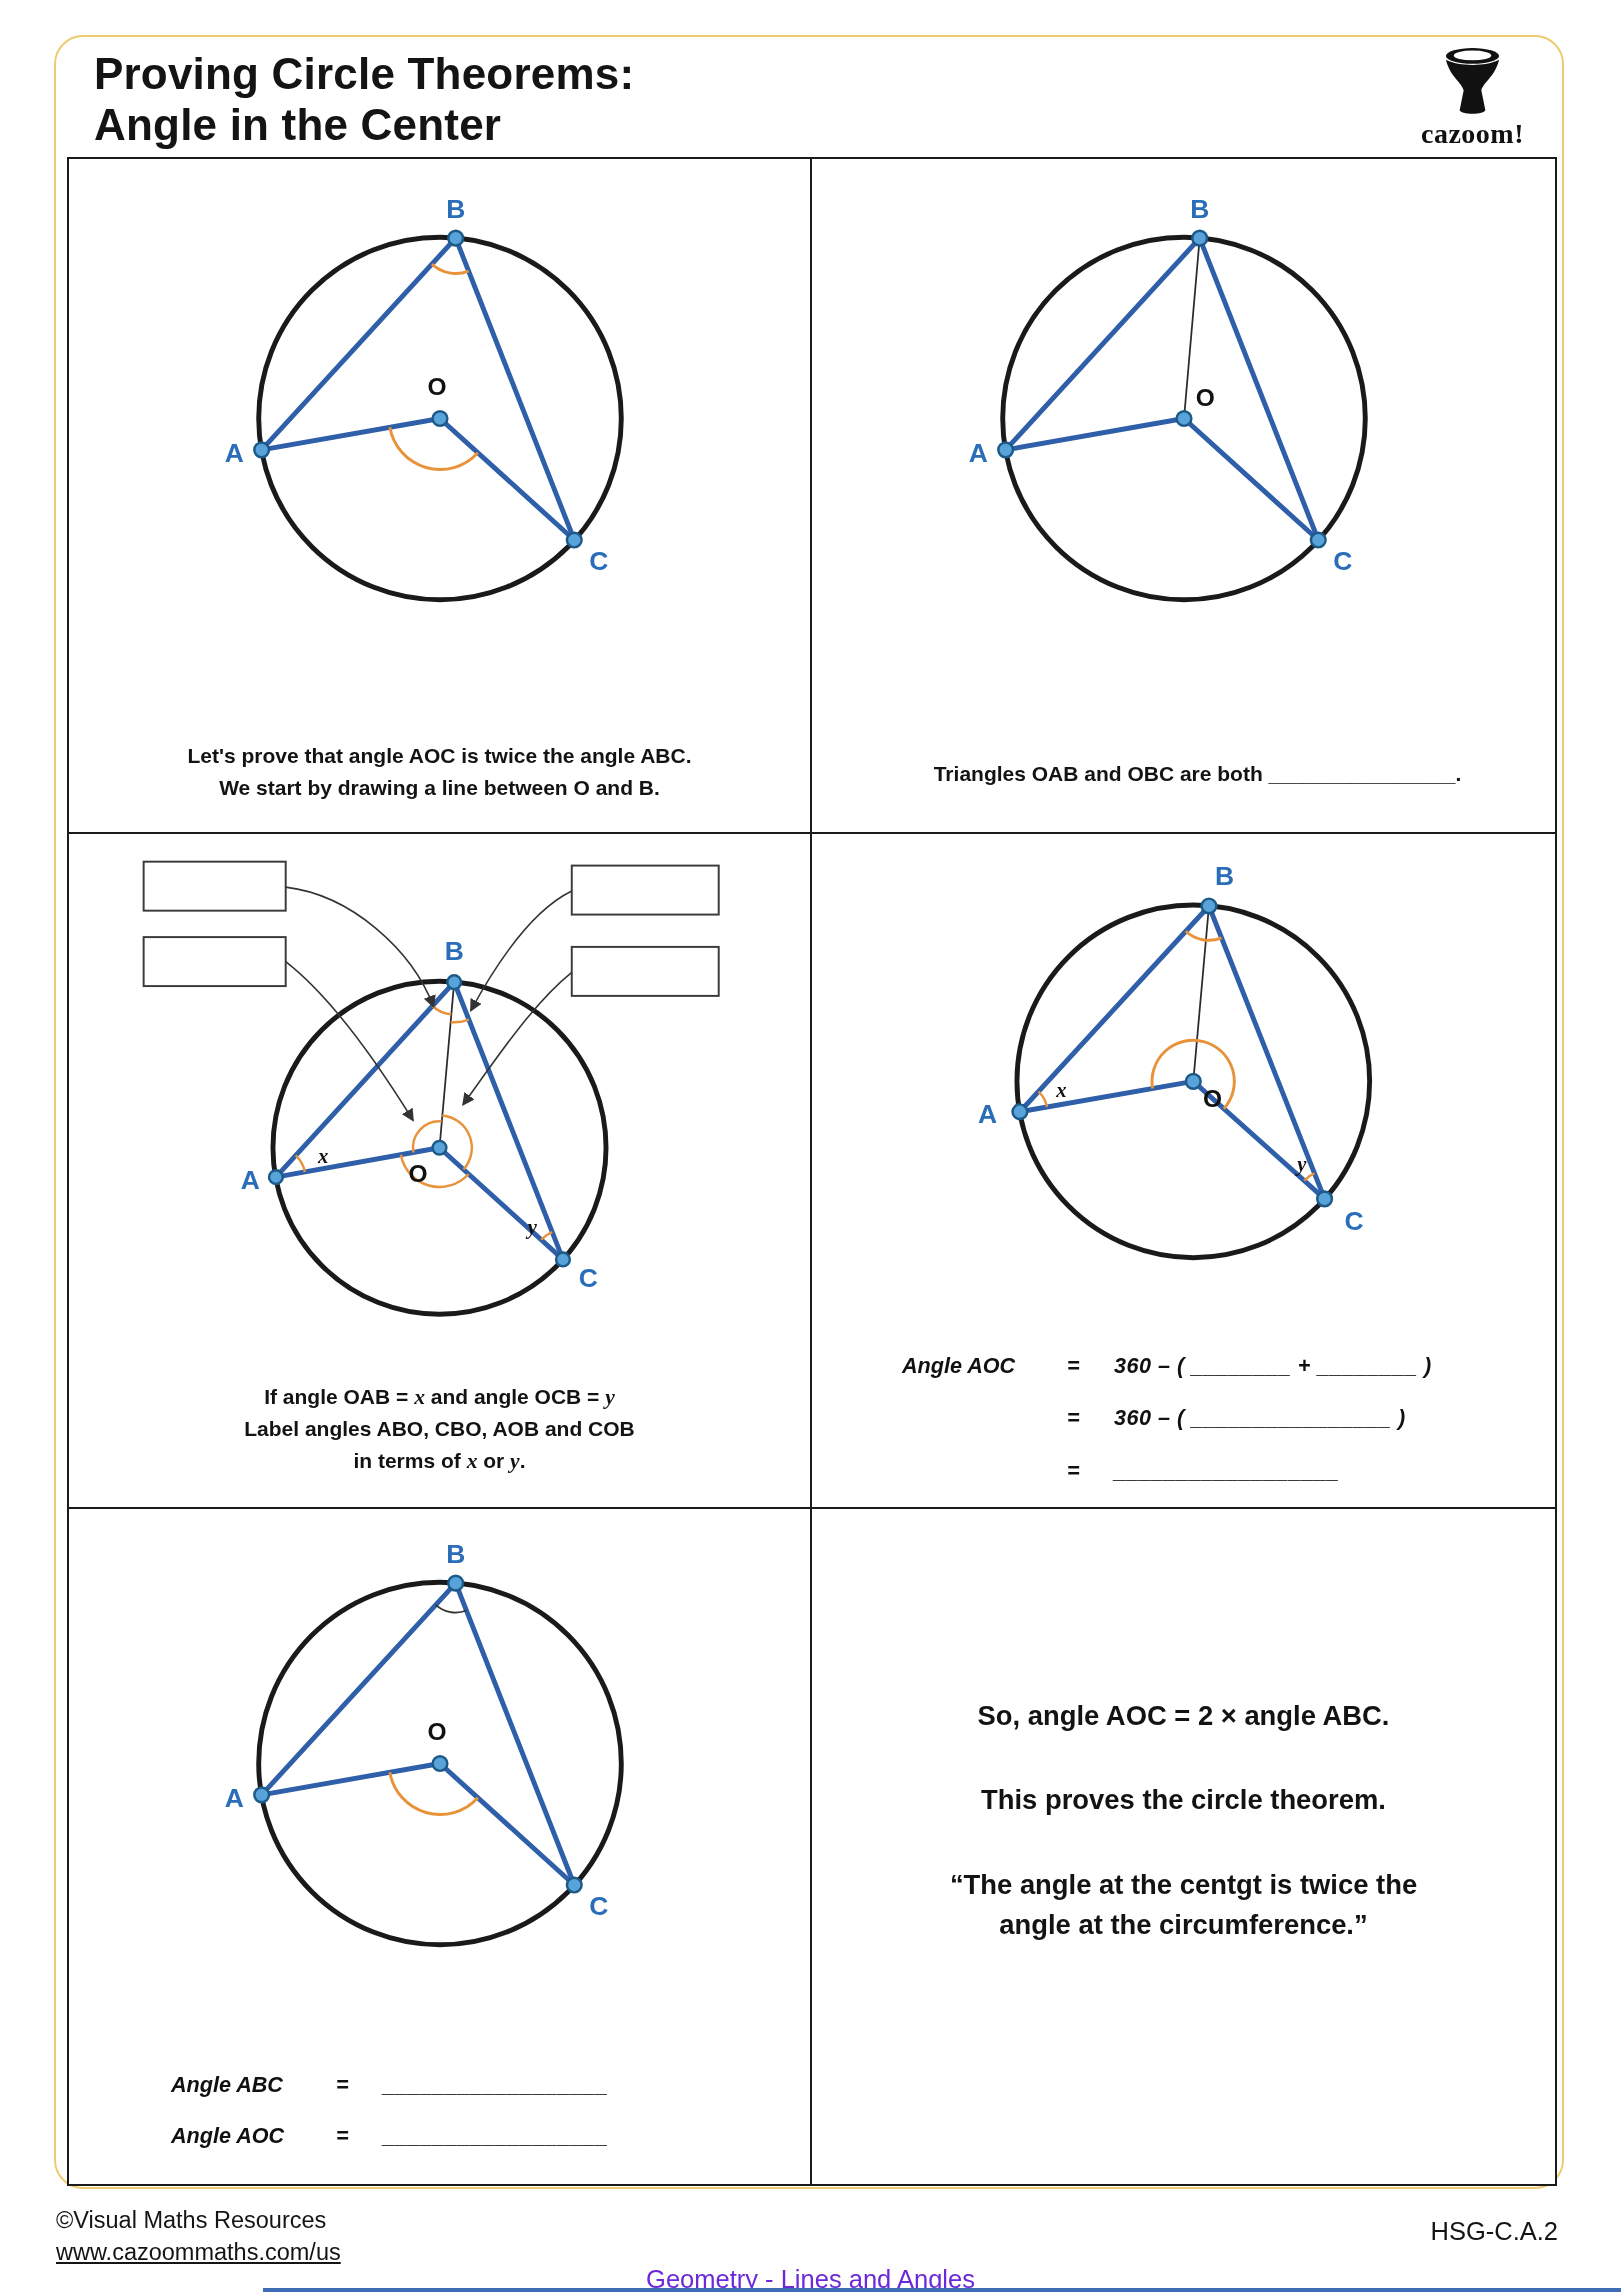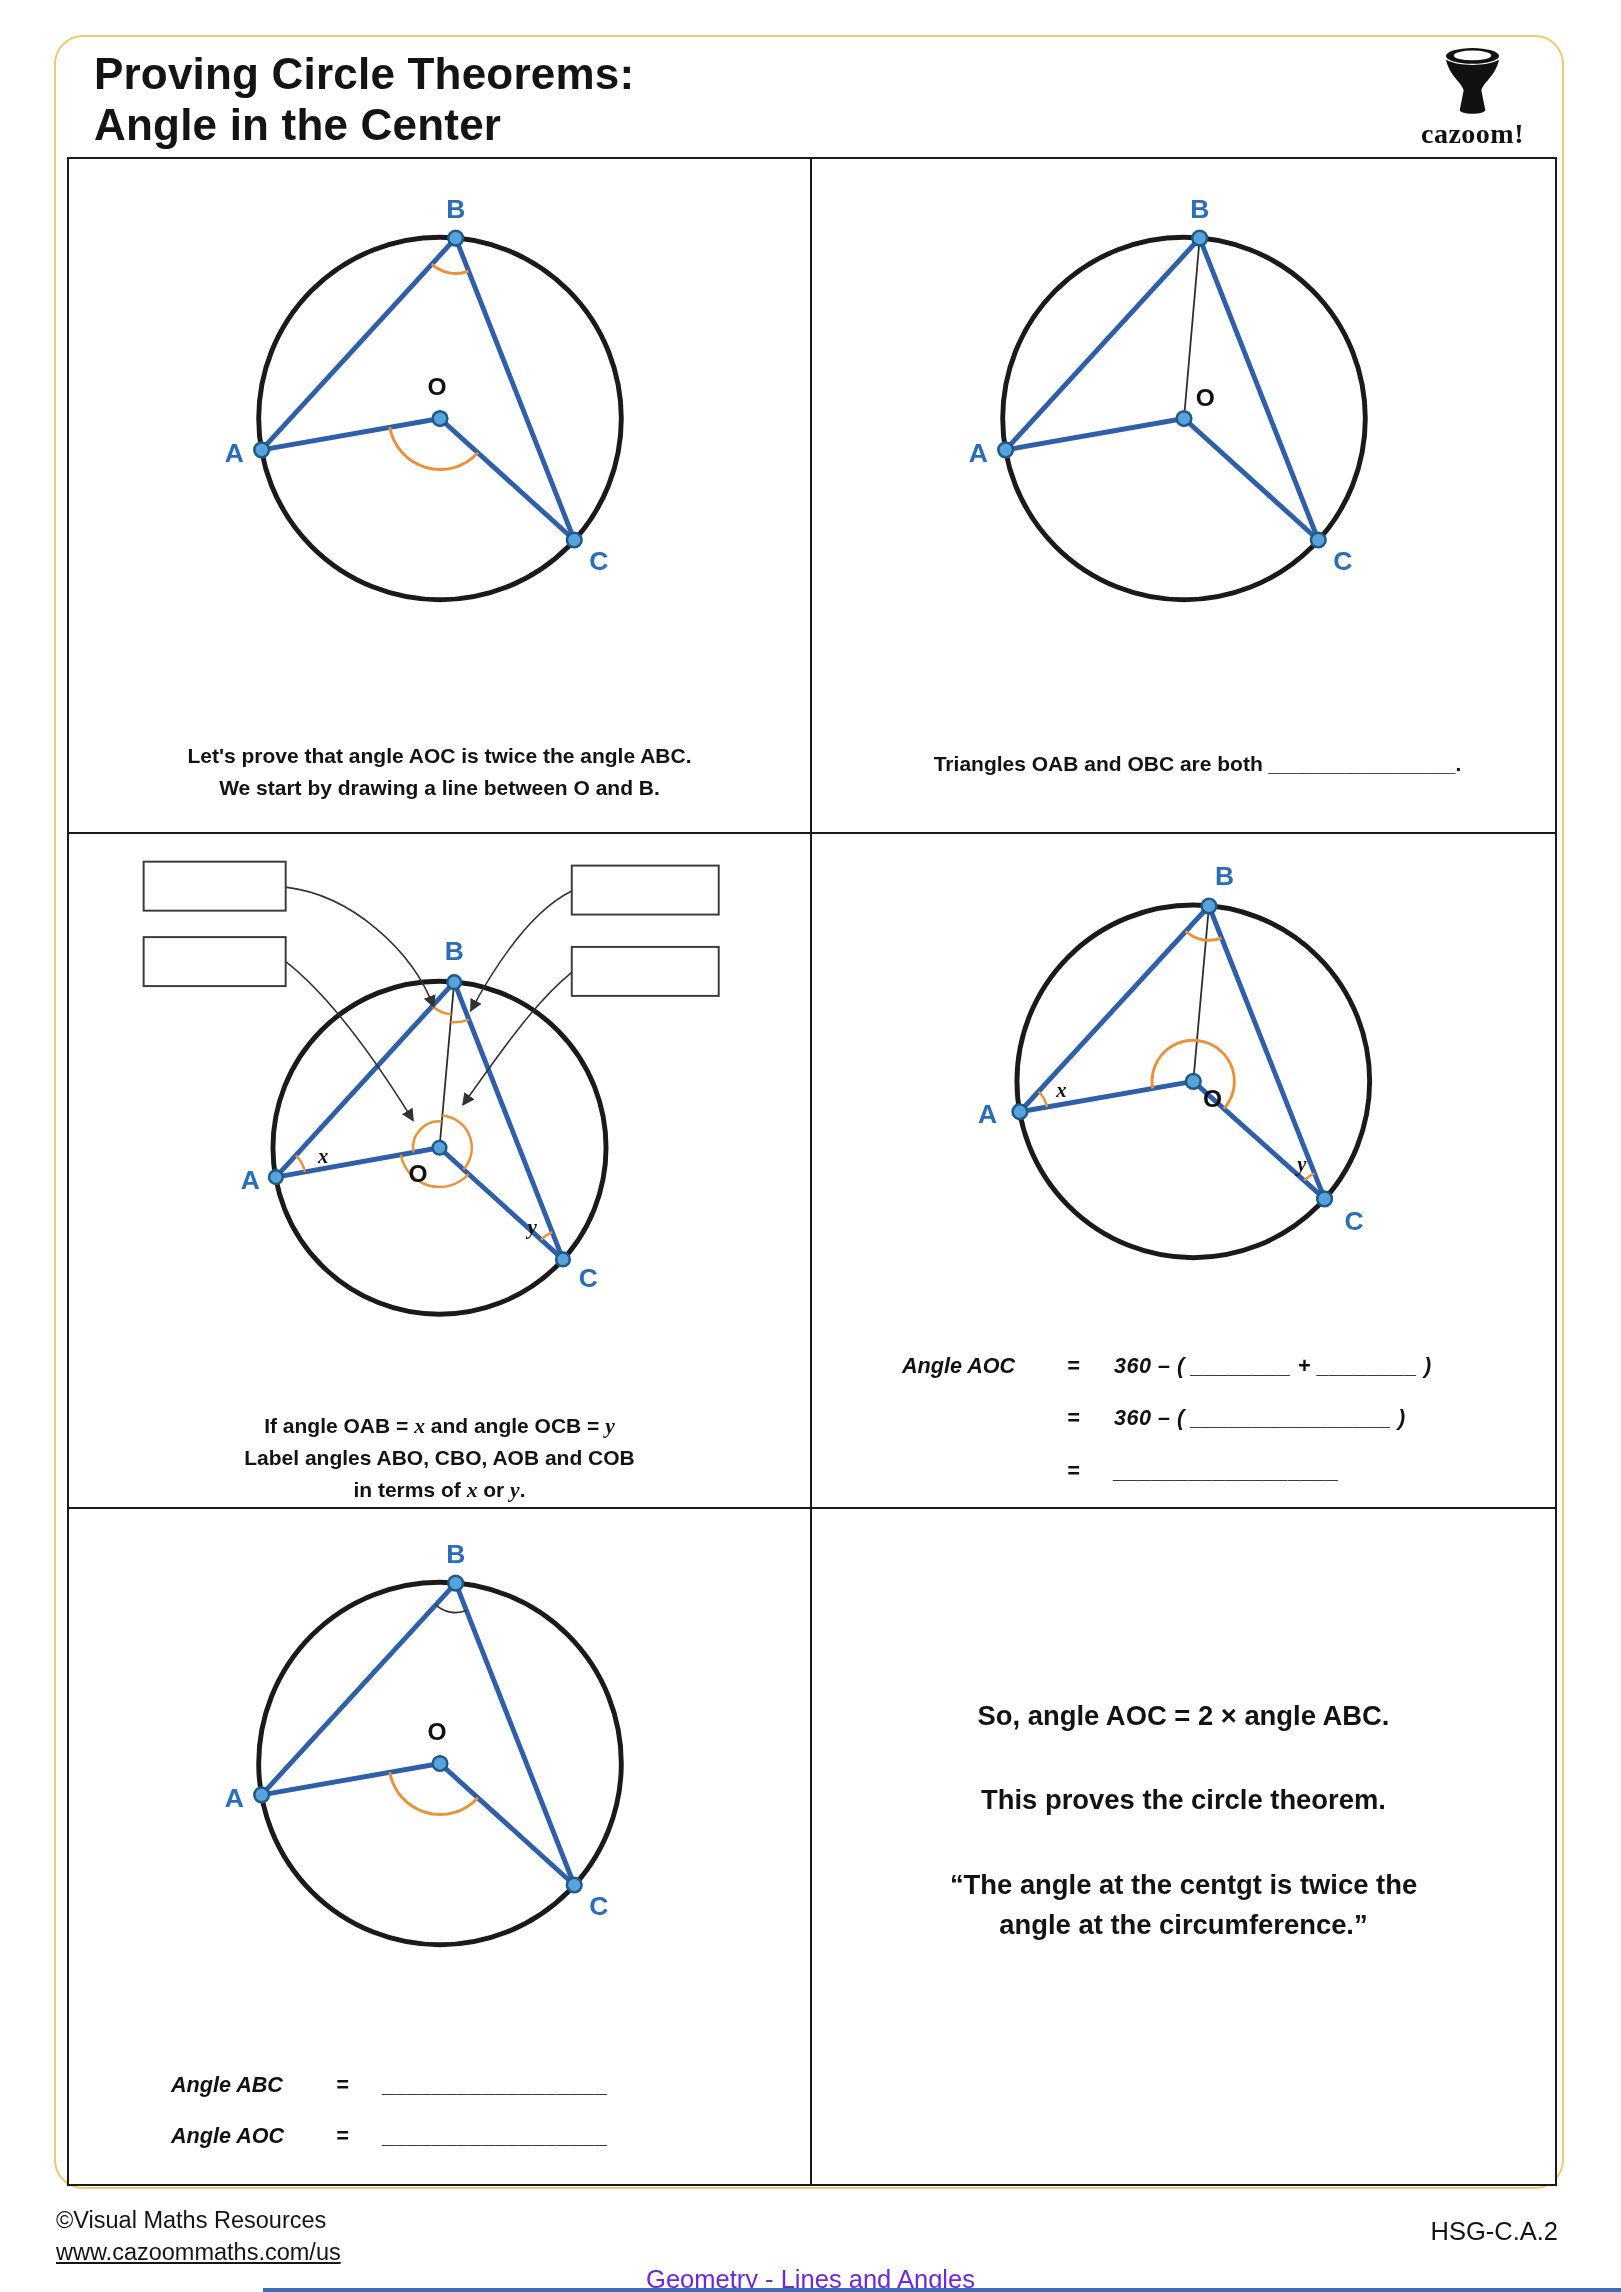--- a/index.html
+++ b/index.html
@@ -30,22 +30,22 @@
   #p1 .diagram{margin-top:29px;}
   #p2 .diagram{margin-top:29px;}
   #p3 .diagram{margin-top:9.8px;}
   #p4 .diagram{margin-top:11.8px;}
   #p5 .diagram{margin-top:23.5px;}
   .caption{
     position:absolute;left:0;right:0;text-align:center;font-weight:bold;
     font-size:21px;line-height:1.5;color:#131313;
   }
   #p1 .caption{bottom:29px;text-align:center;}
-  #p2 .caption{bottom:53px;padding-left:28px;}
-  #p3 .caption{bottom:1px;}
+  #p2 .caption{bottom:43px;padding-left:28px;}
+  #p3 .caption{bottom:30px;}
   .mathvar{font-family:"Liberation Serif", serif;font-style:italic;font-weight:bold;font-size:21.6px;}
   .eqs{position:absolute;font-style:italic;}
   #p4 .eqs{left:90px;bottom:23.5px;right:19.6px;}
   .eq-row{display:flex;align-items:baseline;margin-top:26.5px;font-weight:bold;font-size:21.6px;}
   .eq-label{width:165px;flex:none;}
   .eq-sign{width:47px;flex:none;}
   .eq-expr{letter-spacing:0.5px;white-space:nowrap;}
   #p5 .eqs{left:102px;bottom:35px;}
   #p5 .eq-row{margin-top:25.5px;}
   .statement{

